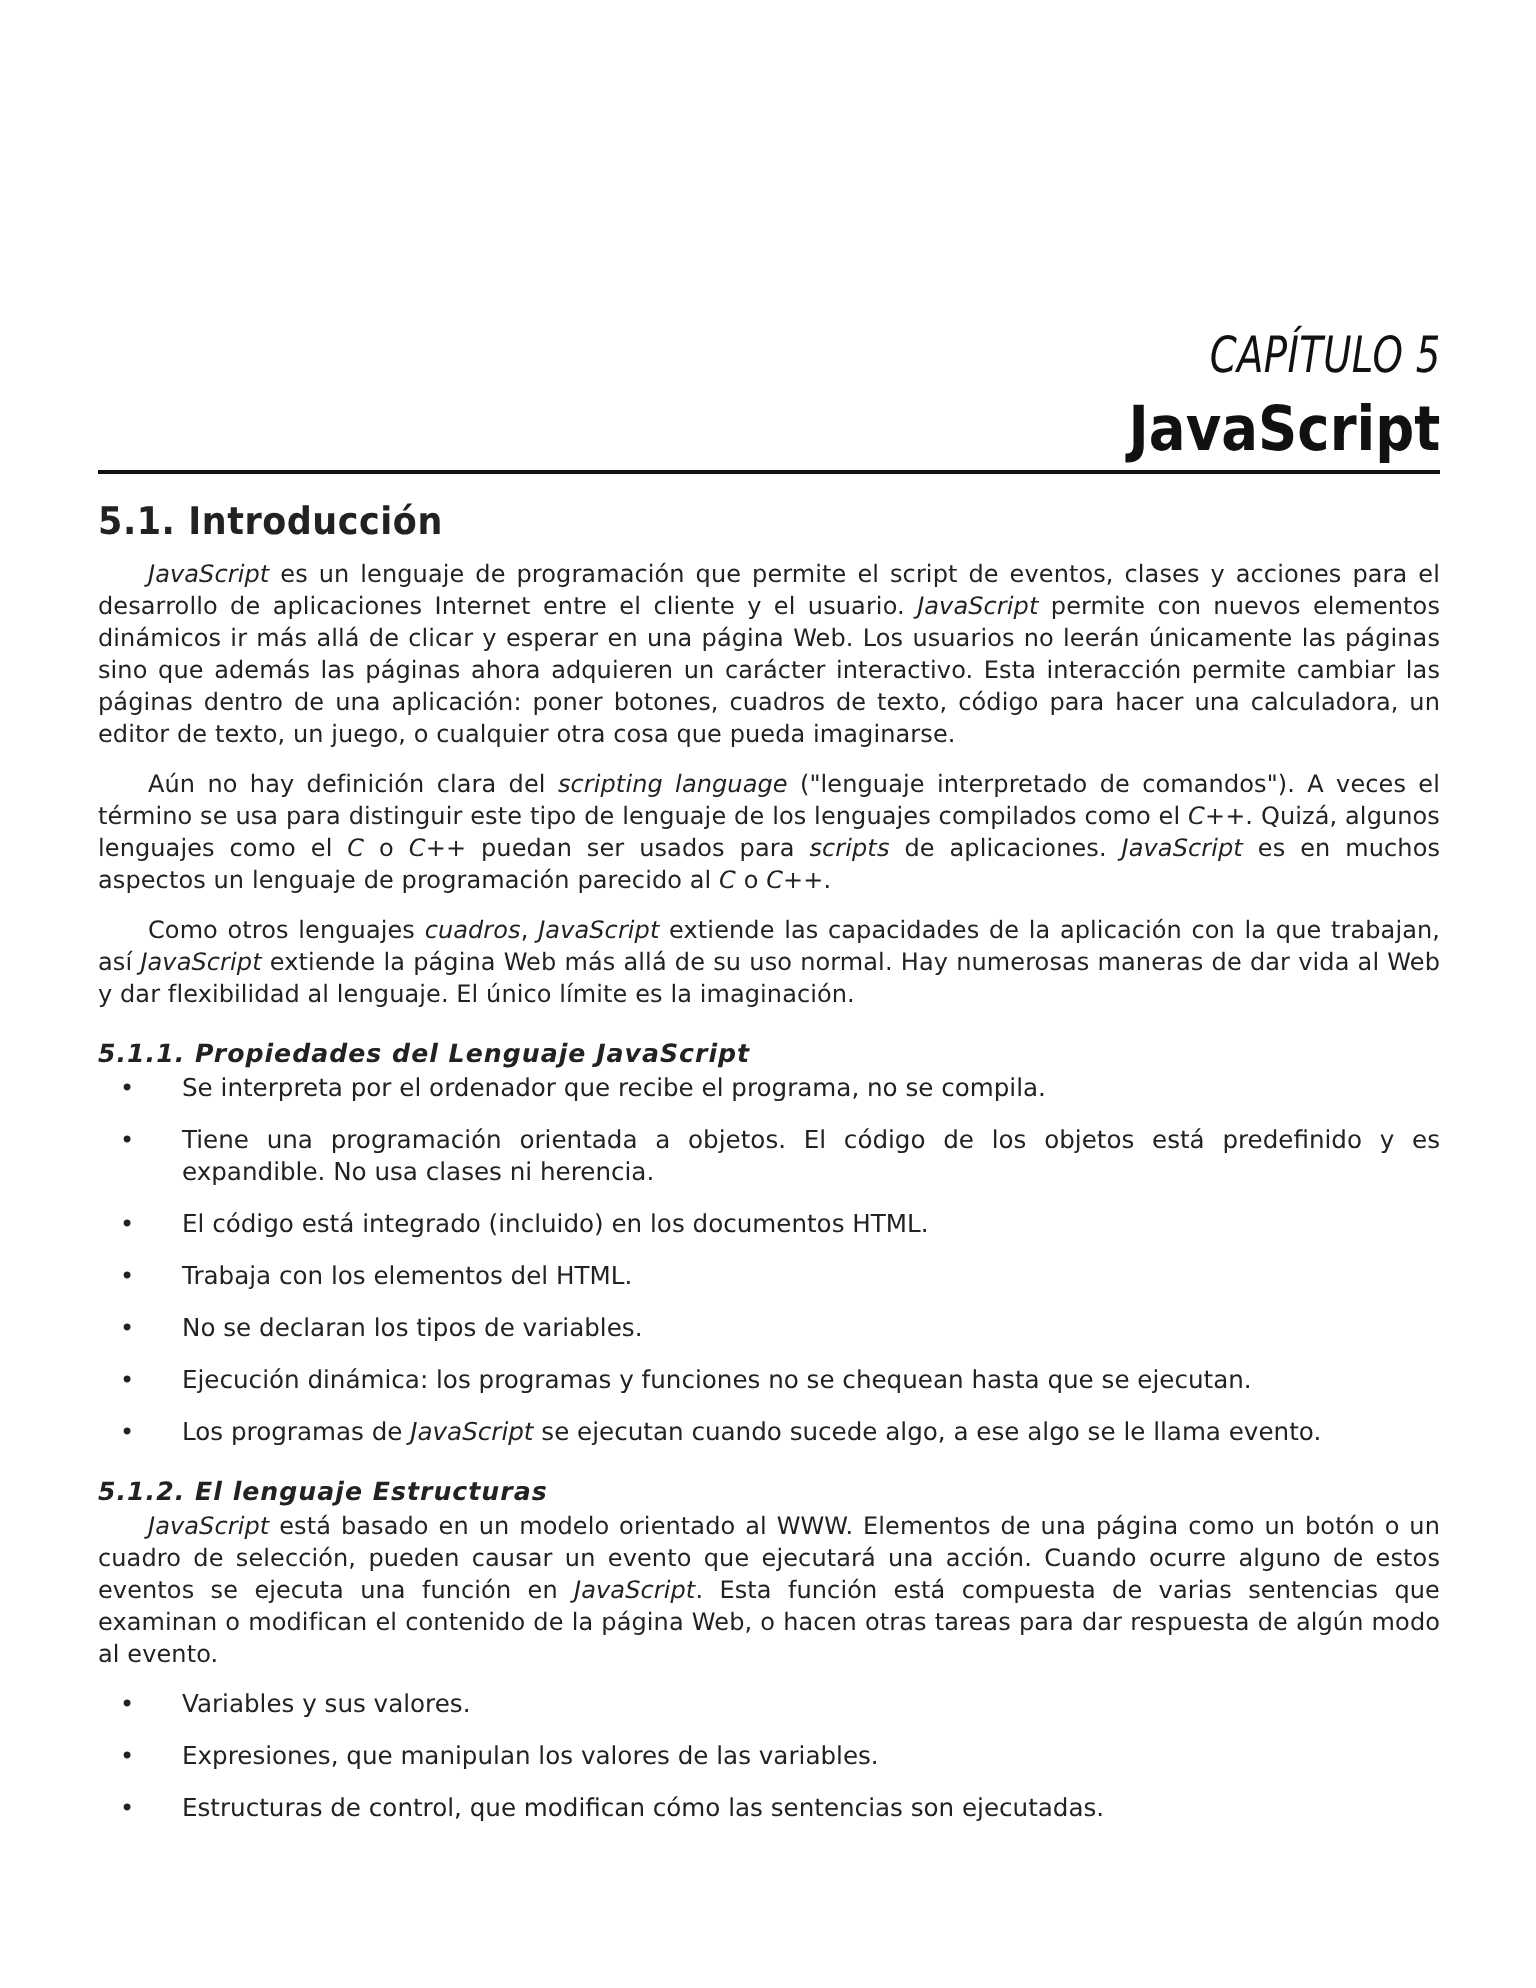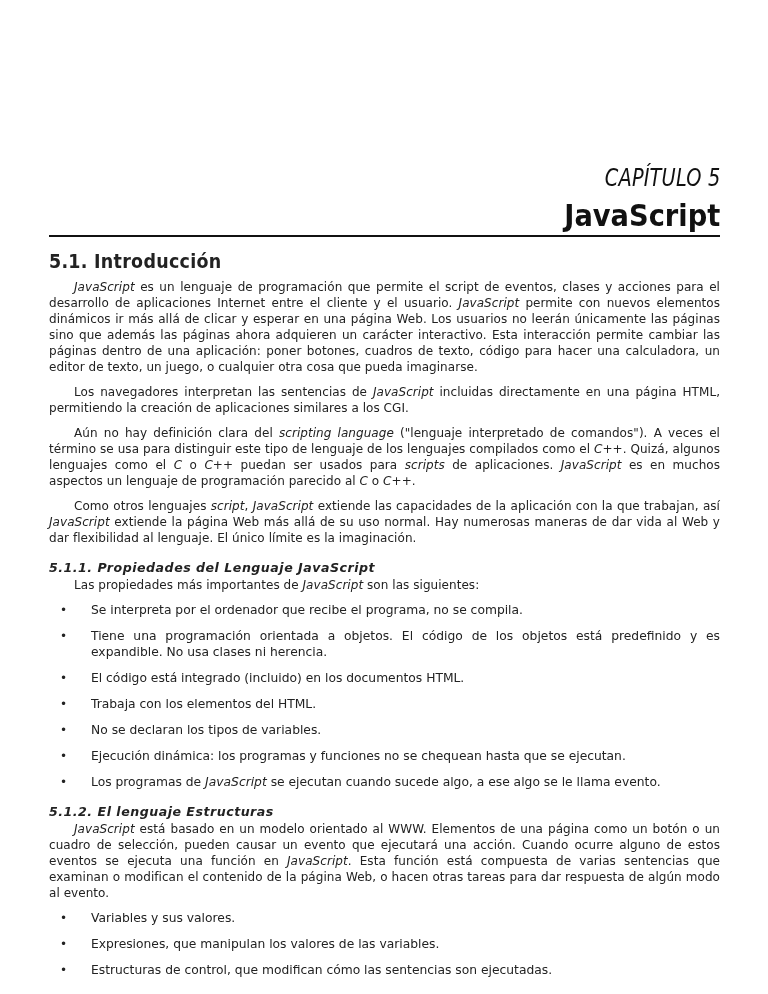--- a/index.html
+++ b/index.html
@@ -53,27 +53,25 @@
 
 <div class="page">
   <div class="chapter-label">CAPÍTULO 5</div>
   <div class="chapter-title">JavaScript</div>
   <div class="rule"></div>
 
   <div class="content">
     <h2 class="section">5.1. Introducción</h2>
     <div>
         <p><em>JavaScript</em> es un lenguaje de programación que permite el script de eventos, clases y acciones para el desarrollo de aplicaciones Internet entre el cliente y el usuario. <em>JavaScript</em> permite con nuevos elementos dinámicos ir más allá de clicar y esperar en una página Web. Los usuarios no leerán únicamente las páginas sino que además las páginas ahora adquieren un carácter interactivo. Esta interacción permite cambiar las páginas dentro de una aplicación: poner botones, cuadros de texto, código para hacer una calculadora, un editor de texto, un juego, o cualquier otra cosa que pueda imaginarse.</p>
-        <p>Los navegadores interpretan las sentencias de <em>JavaScript</em> incluidas directamente en una página HTML, permitiendo la creación de aplicaciones similares a los CGI.</p>
         <p>Aún no hay definición clara del <em>scripting language</em> ("lenguaje interpretado de comandos"). A veces el término se usa para distinguir este tipo de lenguaje de los lenguajes compilados como el <em>C++</em>. Quizá, algunos lenguajes como el <em>C</em> o <em>C++</em> puedan ser usados para <em>scripts</em> de aplicaciones. <em>JavaScript</em> es en muchos aspectos un lenguaje de programación parecido al <em>C</em> o <em>C++</em>.</p>
-        <p>Como otros lenguajes <em>script</em>, <em>JavaScript</em> extiende las capacidades de la aplicación con la que trabajan, así <em>JavaScript</em> extiende la página Web más allá de su uso normal. Hay numerosas maneras de dar vida al Web y dar flexibilidad al lenguaje. El único límite es la imaginación.</p>
+        <p>Como otros lenguajes <em>cuadros</em>, <em>JavaScript</em> extiende las capacidades de la aplicación con la que trabajan, así <em>JavaScript</em> extiende la página Web más allá de su uso normal. Hay numerosas maneras de dar vida al Web y dar flexibilidad al lenguaje. El único límite es la imaginación.</p>
       </div>
 
     <h3 class="subsection">5.1.1. Propiedades del Lenguaje JavaScript</h3>
-    <p class="lead-sub">Las propiedades más importantes de <em>JavaScript</em> son las siguientes:</p>
     <ul class="bullets">
         <li><span class="dot">•</span>Se interpreta por el ordenador que recibe el programa, no se compila.</li>
         <li><span class="dot">•</span>Tiene una programación orientada a objetos. El código de los objetos está predefinido y es expandible. No usa clases ni herencia.</li>
         <li><span class="dot">•</span>El código está integrado (incluido) en los documentos HTML.</li>
         <li><span class="dot">•</span>Trabaja con los elementos del HTML.</li>
         <li><span class="dot">•</span>No se declaran los tipos de variables.</li>
         <li><span class="dot">•</span>Ejecución dinámica: los programas y funciones no se chequean hasta que se ejecutan.</li>
         <li><span class="dot">•</span>Los programas de <em>JavaScript</em> se ejecutan cuando sucede algo, a ese algo se le llama evento.</li>
       </ul>
 

